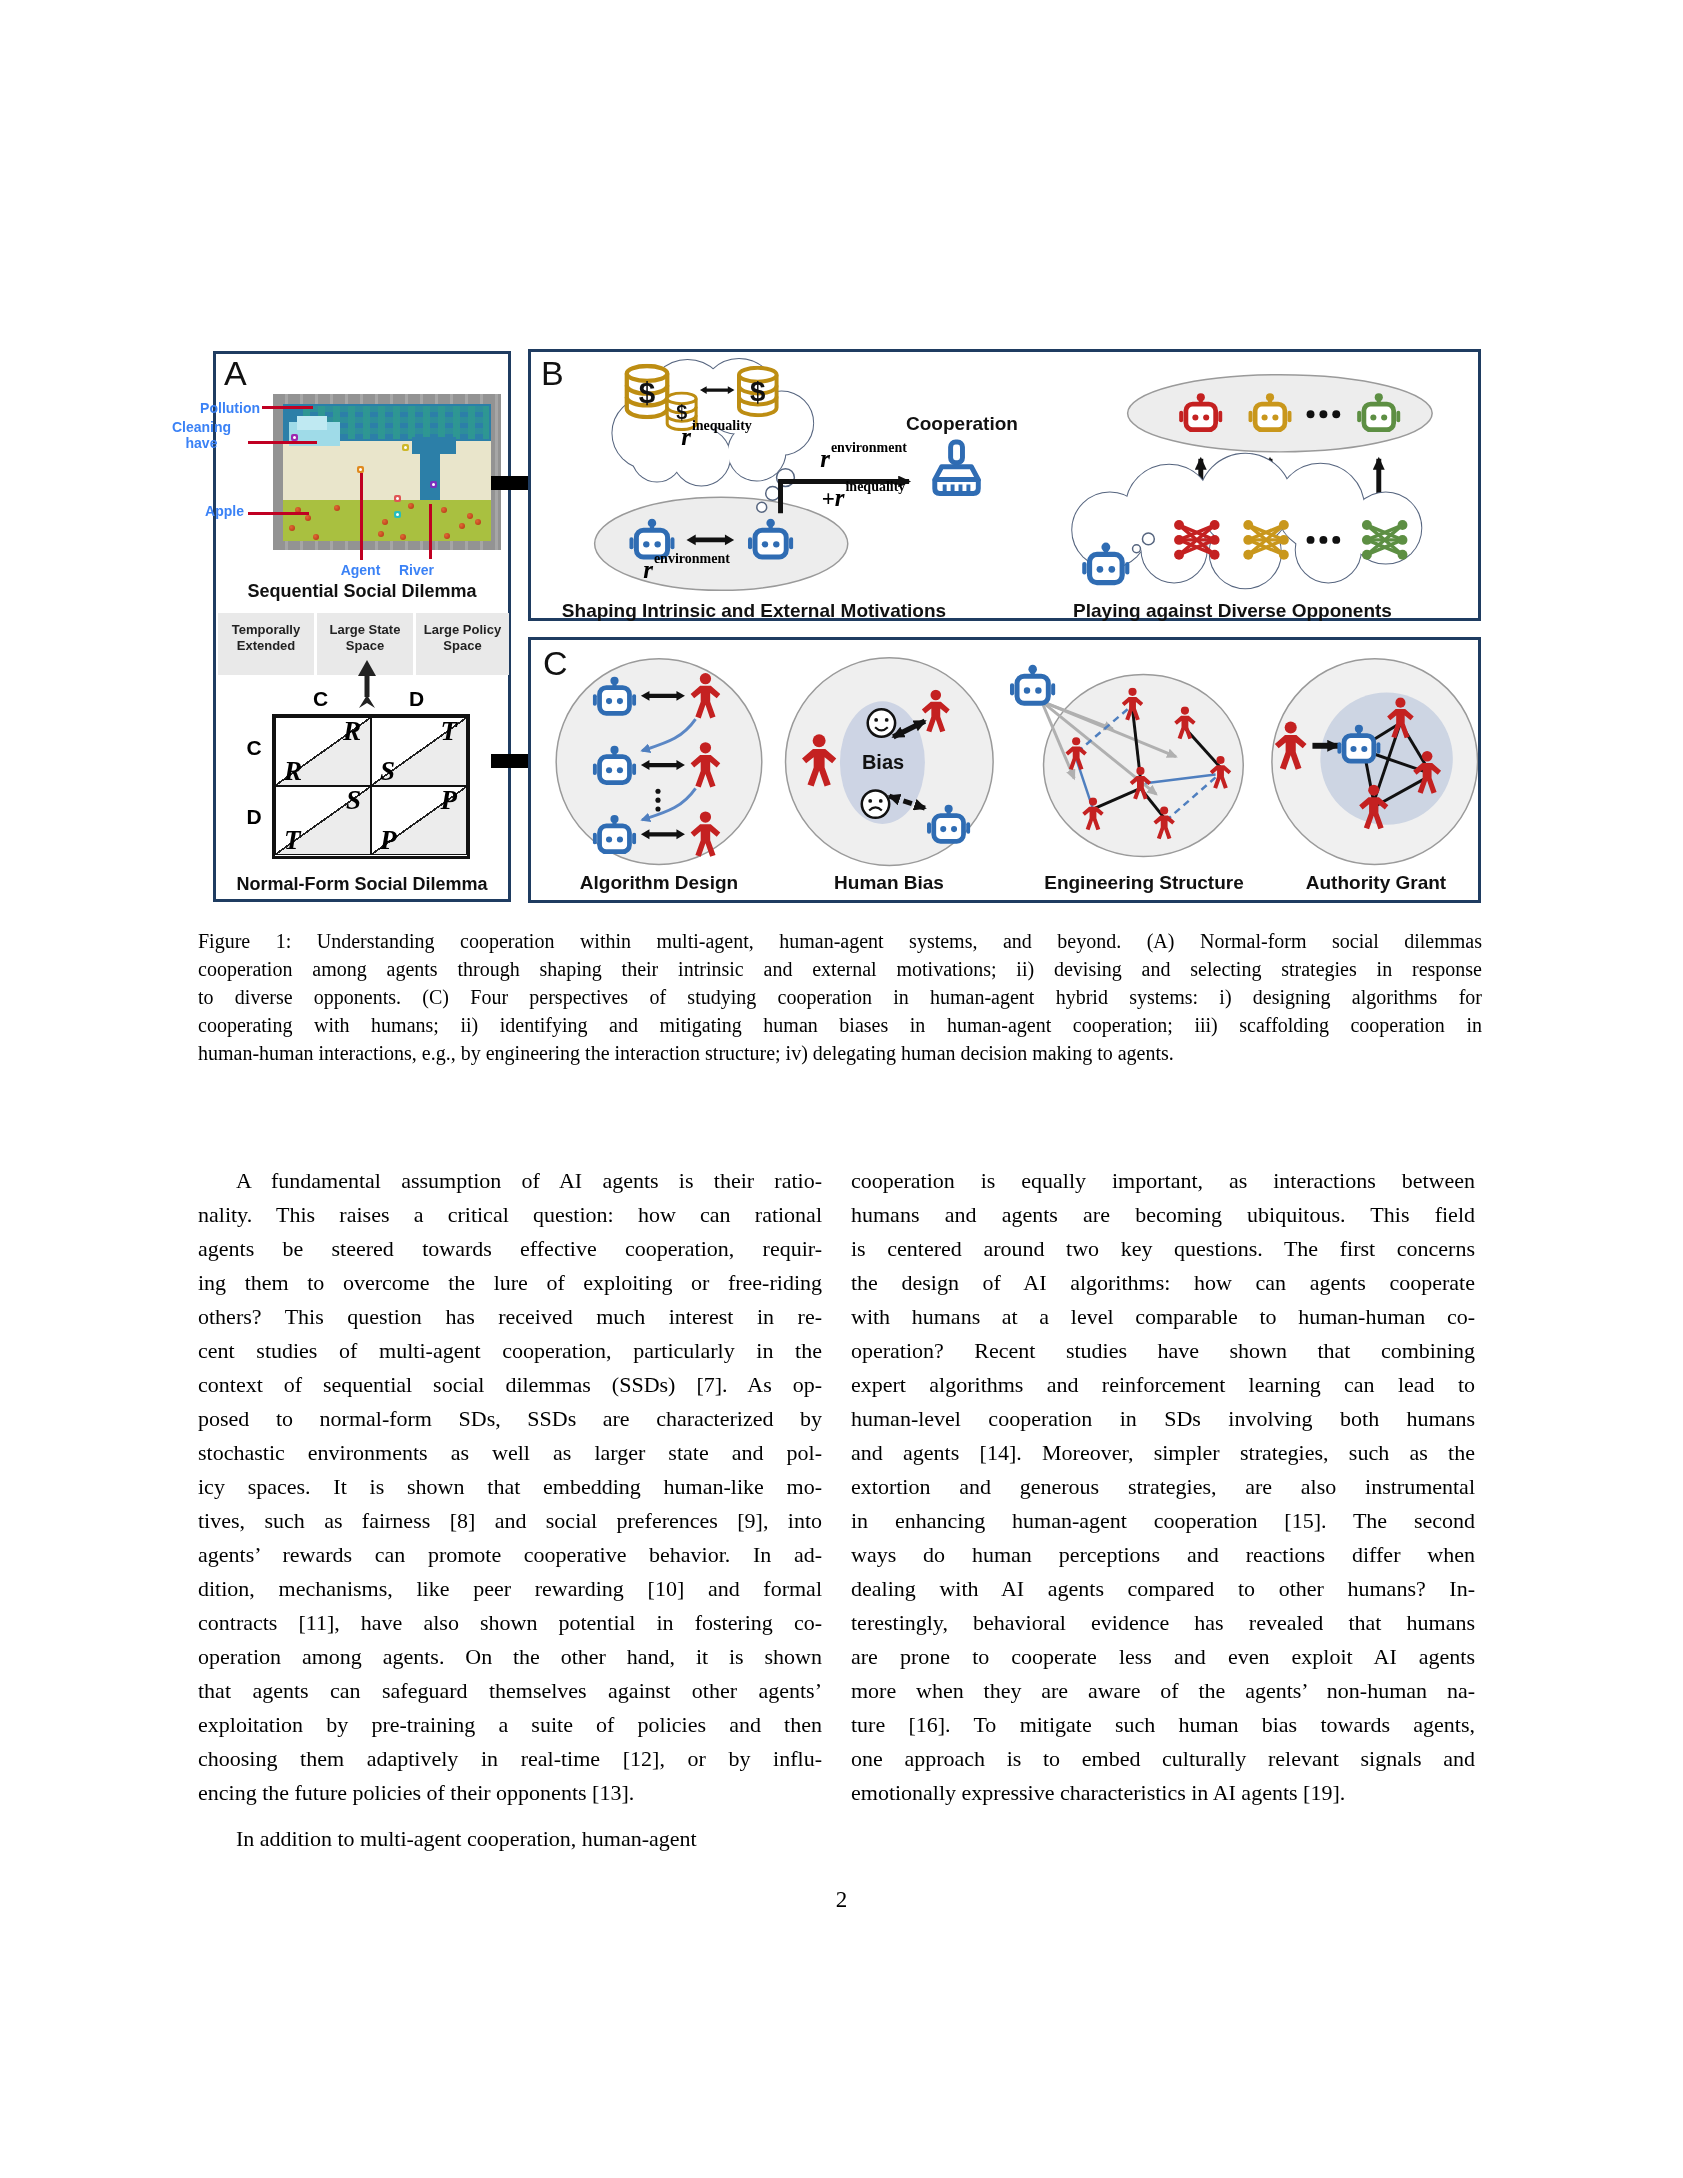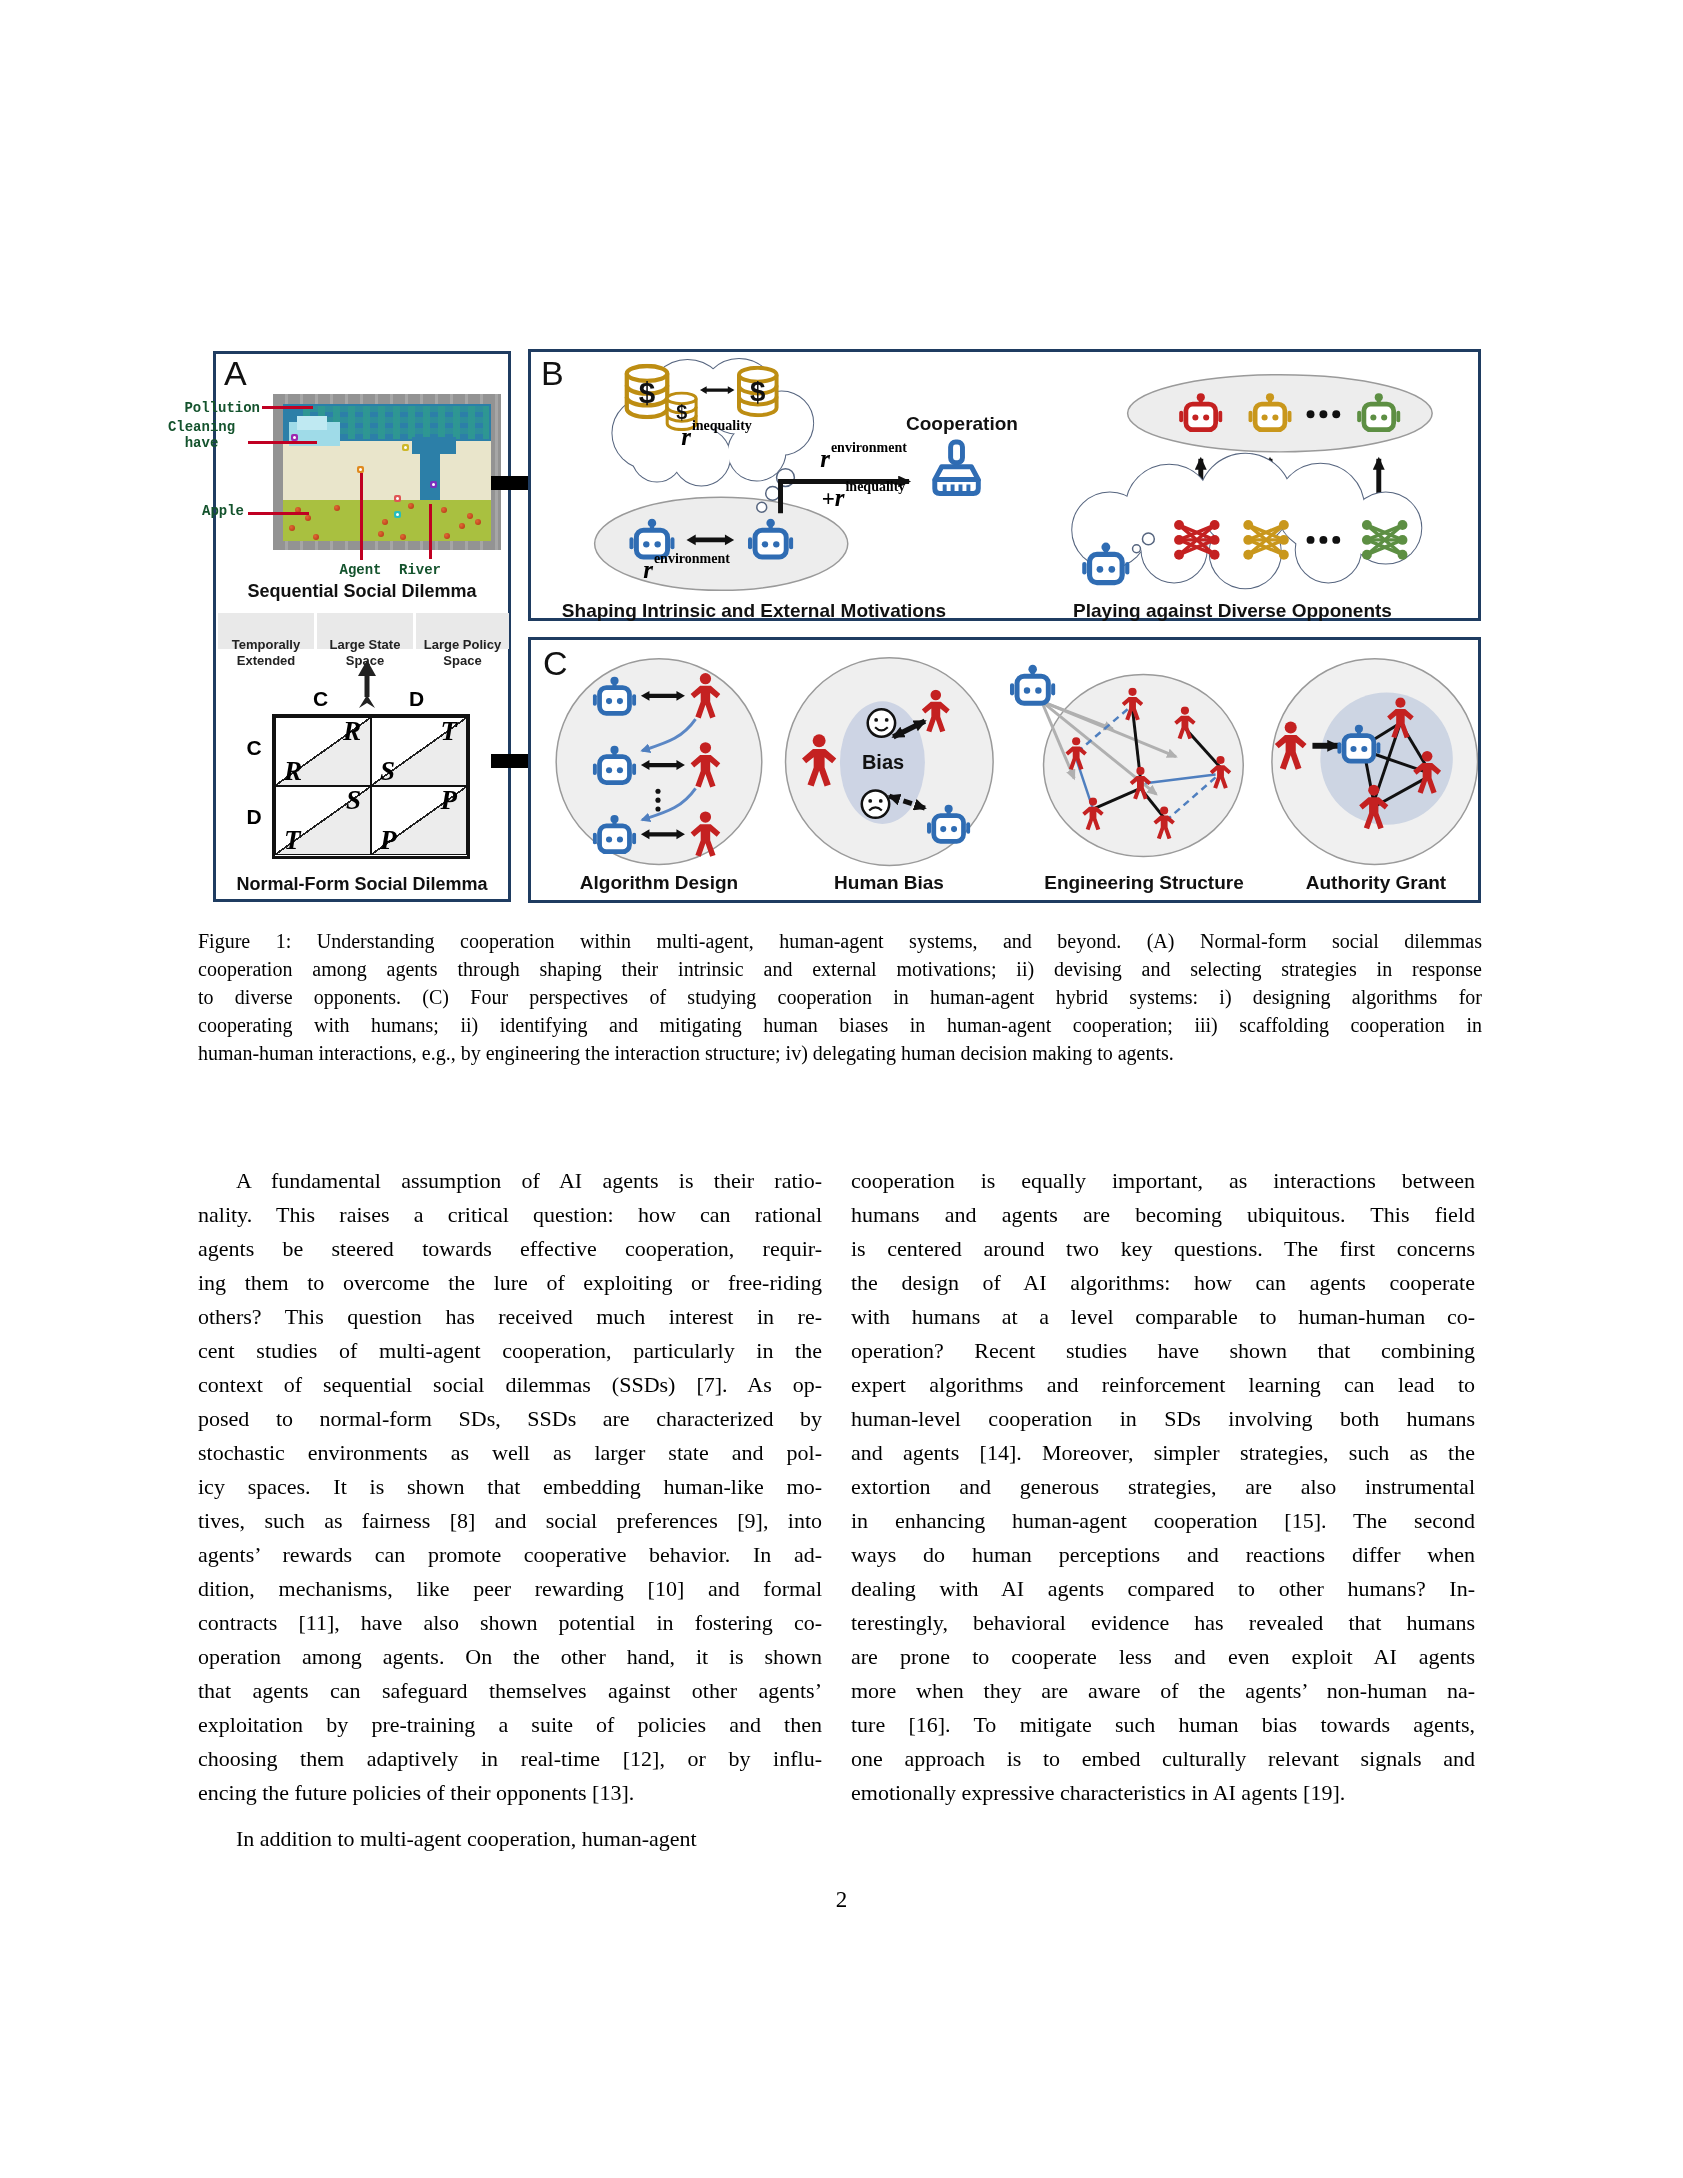--- a/index.html
+++ b/index.html
@@ -3,37 +3,37 @@
 <meta charset="utf-8">
 <style>
   html,body{margin:0;padding:0;background:#888}
   .page{position:relative;width:1683px;height:2178px;background:#fff;overflow:hidden;
         font-family:"Liberation Serif",serif;color:#000}
   .abs{position:absolute}
   .panel{position:absolute;border:3px solid #1f3c61;background:#fff;box-sizing:border-box}
   .plabel{position:absolute;font-family:"Liberation Sans",sans-serif;font-size:34px;color:#111}
   .fcap{position:absolute;font-family:"Liberation Sans",sans-serif;font-weight:bold;font-size:19px;
         text-align:center;color:#111;line-height:22px}
-  .anno{position:absolute;font-family:Liberation Mono, monospace;font-weight:bold;font-size:14px;
-        color:#14532d;line-height:16px}
+  .anno{position:absolute;font-family:Liberation Sans, sans-serif;font-weight:bold;font-size:14px;
+        color:#3b82f6;line-height:16px}
   .redline{position:absolute;background:#c00022}
   .rlab{position:absolute;font-weight:bold;color:#000;text-align:center}
   .rlab .rb{font-style:italic;font-size:25px}
   .rlab .plus{font-size:23px}
   .rlab sup{font-size:14px;position:relative;top:-9px;margin-left:1px;font-weight:bold}
   .game{position:absolute;left:57px;top:40px;width:228px;height:156px;
         background:repeating-linear-gradient(90deg,#939393 0 12px,#a6a6a6 12px 15px)}
   .game-in{position:absolute;left:10px;top:10px;width:208px;height:137px;overflow:hidden;background:#e9e5cb}
   .gl{position:absolute}
   .ap{position:absolute;width:6px;height:6px;border-radius:50%;background:radial-gradient(circle at 35% 35%,#e06a35,#b03312)}
   .agt{position:absolute;width:7px;height:7px;border-radius:2px}
   .agt::after{content:"";position:absolute;left:2px;top:2px;width:3px;height:3px;border-radius:50%;background:#fff}
-  .tag{position:absolute;top:259px;height:36px;background:#e9e9e9;text-align:center;
+  .tag{position:absolute;top:259px;height:62px;background:#e9e9e9;text-align:center;
        font-family:"Liberation Sans",sans-serif;font-weight:bold;font-size:13px;line-height:16px;
-       color:#222;padding-top:24px;box-sizing:border-box}
+       color:#222;padding-top:9px;box-sizing:border-box}
   .mhead,.mrow{position:absolute;font-family:"Liberation Sans",sans-serif;font-weight:bold;font-size:21px;text-align:center}
   .matrix{position:absolute;left:56px;top:360px;width:192px;height:139px;border:3px solid #111}
   .mcell{position:absolute;width:96px;height:69px;box-sizing:border-box;border:1px solid #111;
          background:linear-gradient(to bottom right,#fff 49.2%,#222 49.2% 50.8%,#ececec 50.8%)}
   .mletter{position:absolute;font-weight:bold;font-style:italic;font-size:27px}
   .tr{right:9px;top:-2px}.bl{left:8px;bottom:-2px}
   .caption{position:absolute;left:198px;top:927px;width:1284px;font-size:20px;line-height:28px}
   .body-col{position:absolute;width:624px;font-size:22px;line-height:34px}
   .para > div{text-align:justify;text-align-last:justify}
   .para > div:last-child{text-align-last:left}

